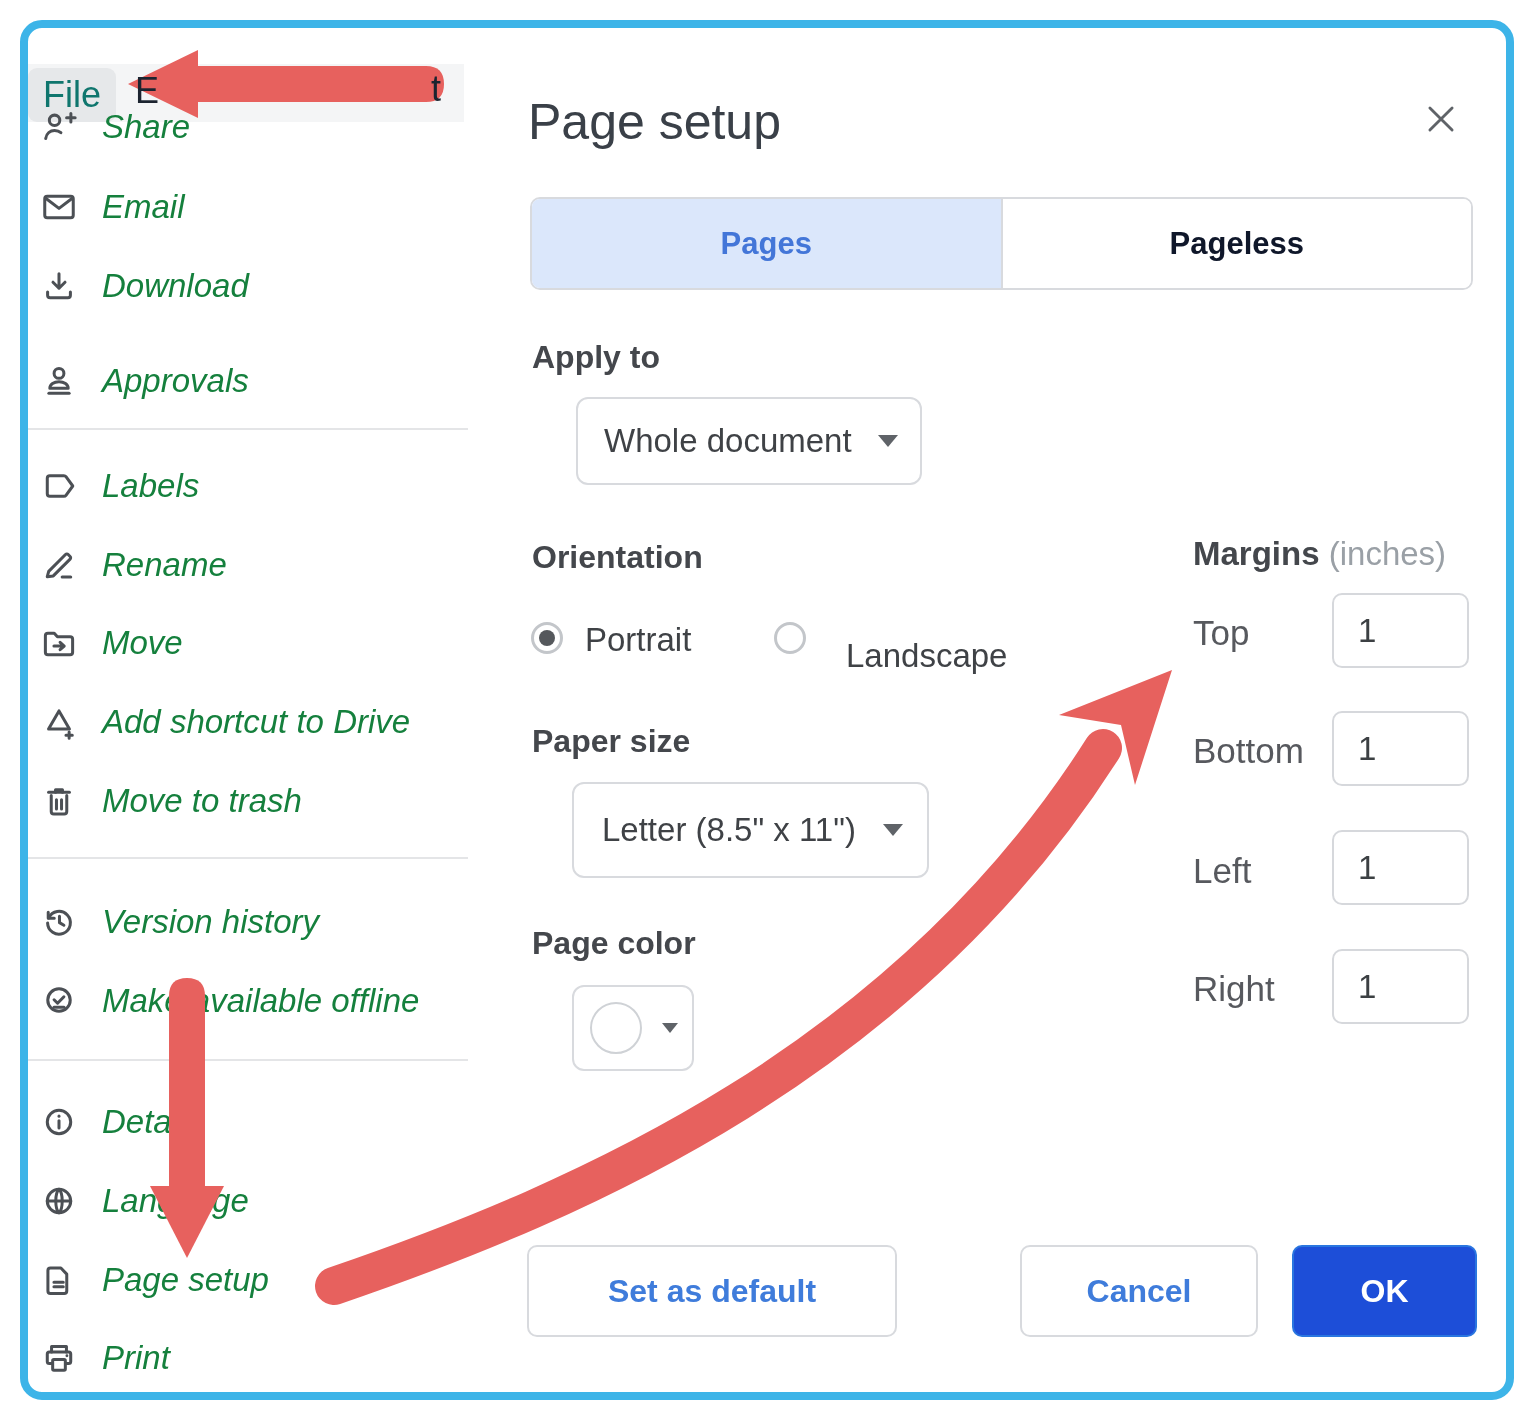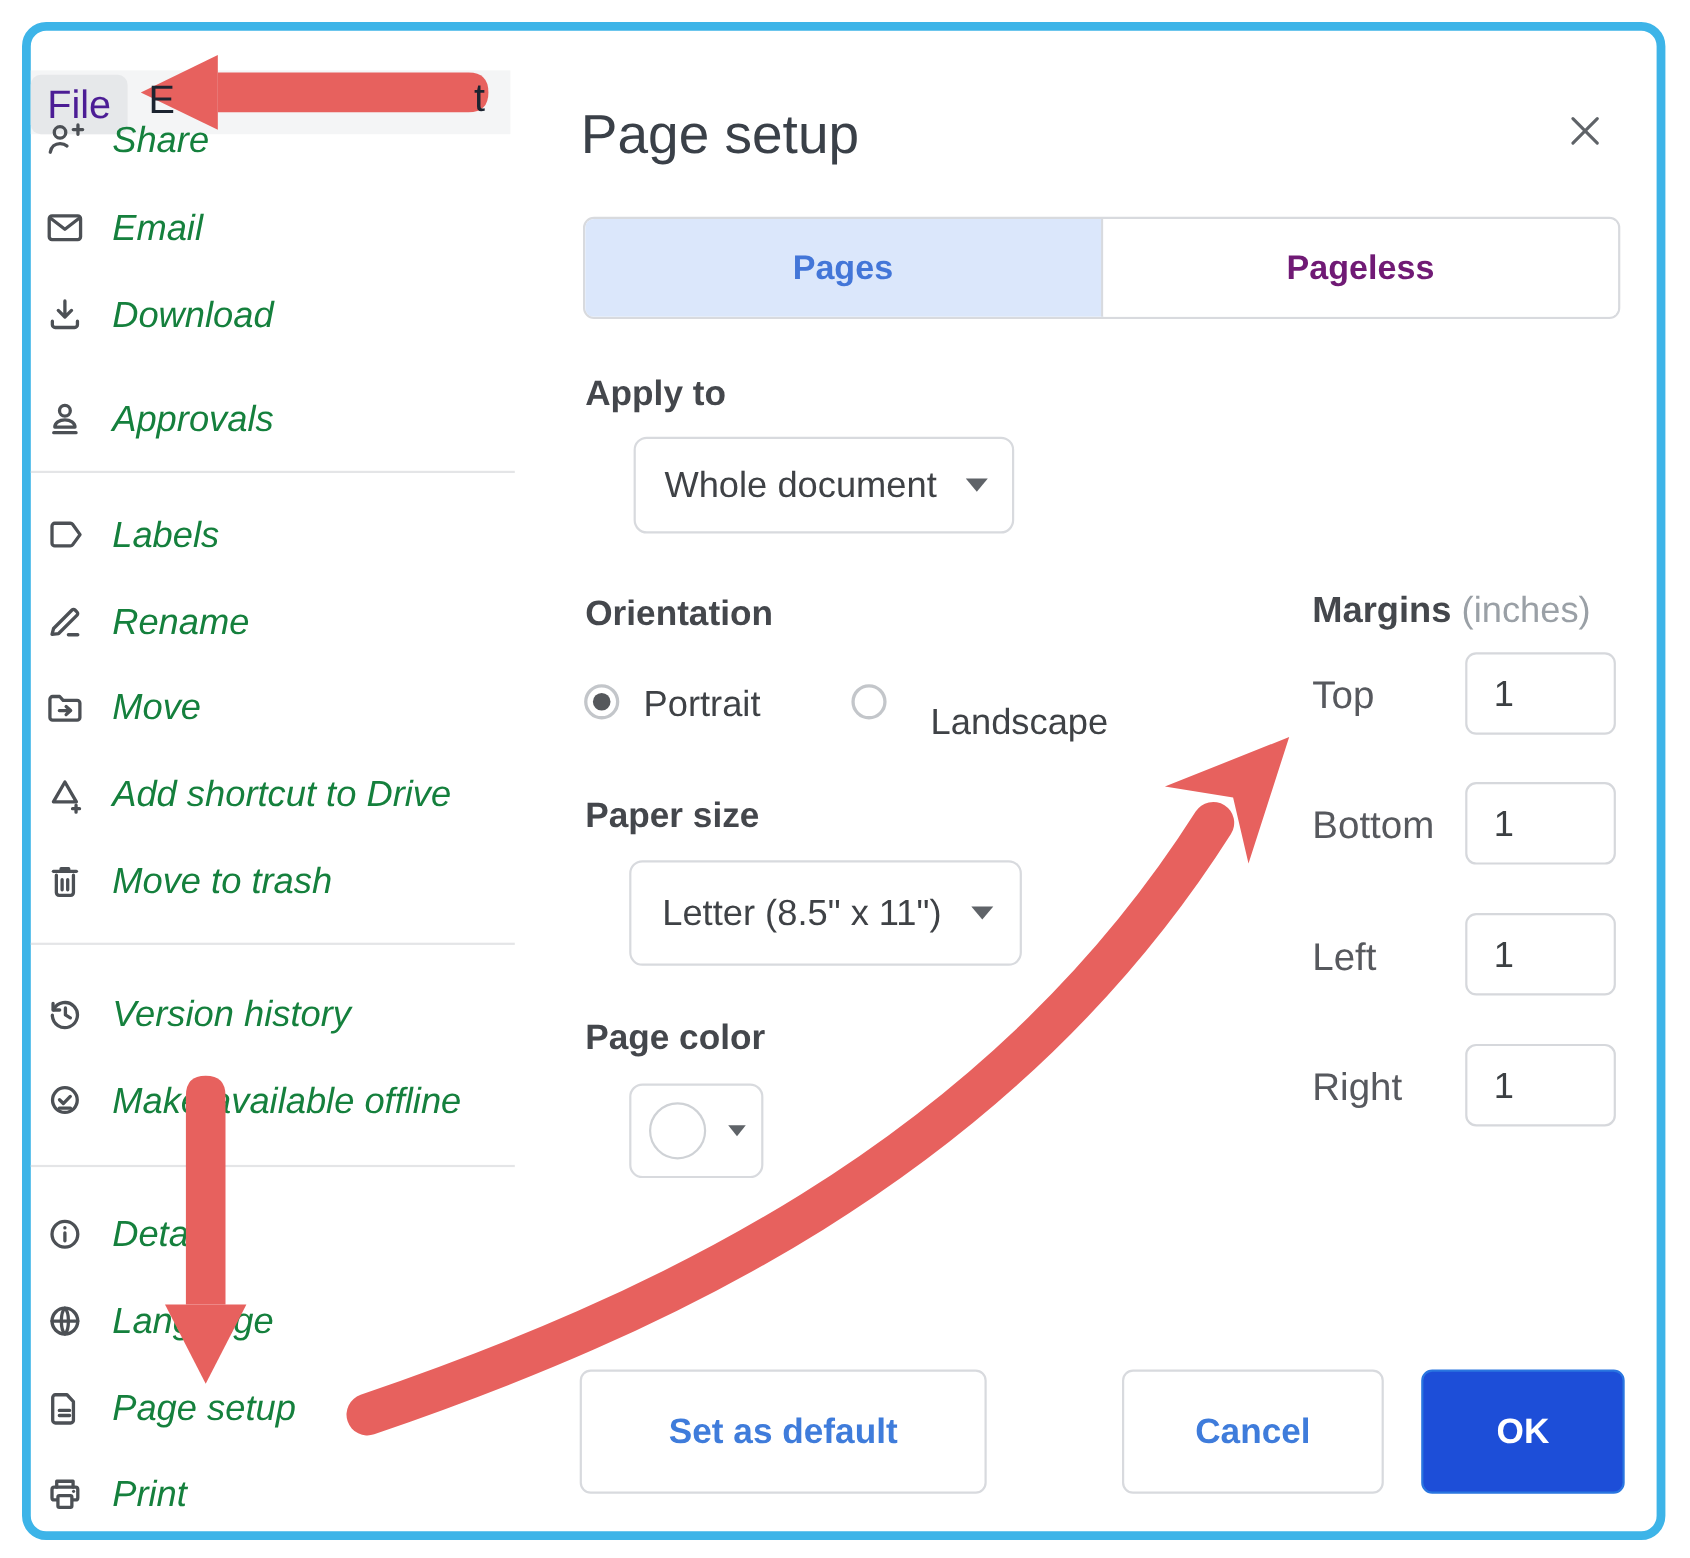--- a/index.html
+++ b/index.html
@@ -5,54 +5,54 @@
   html,body{margin:0;padding:0;background:#ffffff;width:1536px;height:1416px;
     font-family:"Liberation Sans","DejaVu Sans",sans-serif;overflow:hidden;}
   #canvas{position:relative;width:1536px;height:1416px;background:#fff;}
   .abs{position:absolute;}
   
   .frame{left:20px;top:20px;width:1494px;height:1380px;border:8px solid #3db4e8;
     border-radius:22px;box-sizing:border-box;z-index:5;pointer-events:none;}
   
   .menustrip{left:28px;top:64px;width:436px;height:58px;background:#f4f5f6;z-index:6;}
   .filechip{left:28px;top:68px;width:88px;height:54px;background:#e6e8ea;border-radius:9px;
-    z-index:7;display:flex;align-items:center;justify-content:center;font-size:36px;color:#4c1d95;}
+    z-index:7;display:flex;align-items:center;justify-content:center;font-size:36px;color:#0f766e;}
   .remnant{z-index:60;font-size:36px;color:#1c2430;}
   
   .menuitem{left:40px;height:46px;display:flex;align-items:center;gap:24px;z-index:10;width:430px;}
   .menuitem .mi{width:38px;height:38px;flex:0 0 38px;display:flex;align-items:center;justify-content:center;}
   .menuitem .mi svg{width:38px;height:38px;}
   .menuitem .mlabel{font-size:33px;color:#15803d;white-space:nowrap;font-style:italic;}
   .divider{left:28px;width:440px;height:2px;background:#e4e5e7;z-index:9;}
   
   .dlg-title{left:528px;top:93px;font-size:50px;color:#3a4048;z-index:10;}
   .closex{left:1422px;top:100px;width:38px;height:38px;z-index:10;}
   .tabs{left:530px;top:197px;width:943px;height:93px;border:2px solid #d8dade;border-radius:10px;
     box-sizing:border-box;display:flex;z-index:10;overflow:hidden;}
   .tab{flex:1;display:flex;align-items:center;justify-content:center;font-size:31px;font-weight:bold;}
   .tab.sel{background:#dbe7fb;color:#4376d8;border-right:2px solid #d8dade;}
-  .tab.unsel{background:#fff;color:#701a75;}
+  .tab.unsel{background:#fff;color:#0f172a;}
   .sectlabel{font-size:32px;font-weight:bold;color:#44474c;z-index:10;}
   .dropdown{border:2px solid #d8dade;border-radius:12px;box-sizing:border-box;background:#fff;
     display:flex;align-items:center;z-index:10;margin-left:44px;}
   .dropdown .dtext{font-size:33px;color:#3f4246;white-space:nowrap;}
   .caret{width:0;height:0;border-left:10px solid transparent;border-right:10px solid transparent;
     border-top:12px solid #5f6368;}
   .radio-outer{width:32px;height:32px;border-radius:50%;border:3px solid #c3c6ca;box-sizing:border-box;
     background:#fff;display:flex;align-items:center;justify-content:center;z-index:10;}
   .radio-dot{width:16px;height:16px;border-radius:50%;background:#55585c;}
   .radiolabel{font-size:33px;color:#3f4246;z-index:10;}
   .swatch{width:48px;height:48px;border-radius:50%;border:2px solid #cfd2d6;background:#fff;}
   .mtitle{left:1193px;top:535px;font-size:33px;color:#44474c;font-weight:bold;z-index:10;}
   .mtitle .unit{font-weight:normal;color:#9aa0a6;}
   .mlab{left:1193px;font-size:35px;color:#57595e;z-index:10;}
   .minput{left:1332px;width:137px;height:75px;border:2px solid #d6d8dc;border-radius:10px;
     box-sizing:border-box;font-size:33px;color:#3c4043;padding:0 0 0 24px;z-index:10;
     font-family:"Liberation Sans","DejaVu Sans",sans-serif;background:#fff;outline:none;}
-  .btn{top:1245px;height:113px;border:2px solid #d8dade;border-radius:10px;box-sizing:border-box;
+  .btn{top:1245px;height:92px;border:2px solid #d8dade;border-radius:10px;box-sizing:border-box;
     background:#fff;display:flex;align-items:center;justify-content:center;
     font-size:32px;font-weight:bold;color:#3f7cdb;z-index:10;cursor:pointer;}
   .btn.primary{background:#1d4ed8;border-color:#2a76e0;color:#ffffff;}
   .arrows{left:0;top:0;width:1536px;height:1416px;z-index:50;pointer-events:none;}
 </style>
 </head>
 <body>
 
 <div id="canvas">
 

